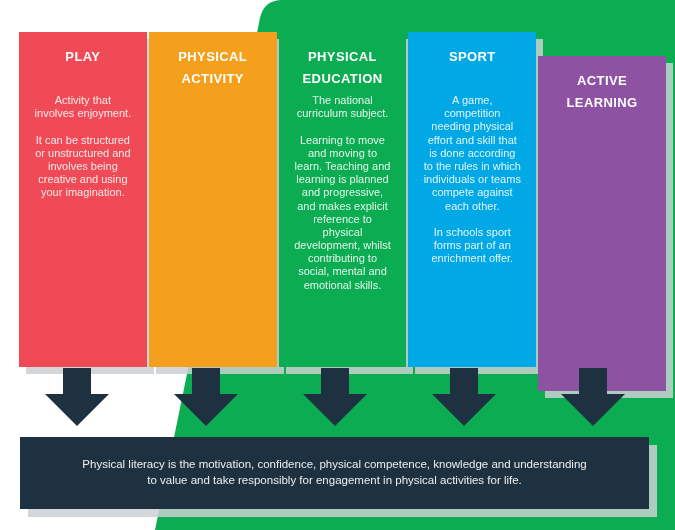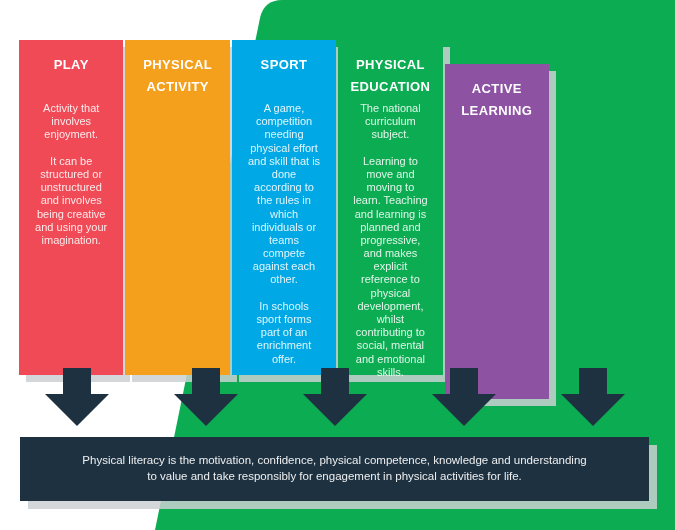--- a/index.html
+++ b/index.html
@@ -4,21 +4,21 @@
 <style>
   html,body { margin:0; padding:0; background:#ffffff; }
   .canvas {
     position:relative; width:675px; height:530px; overflow:hidden;
     background:#ffffff;
     font-family:"Liberation Sans", sans-serif;
   }
   .green-bg { position:absolute; left:0; top:0; width:675px; height:530px; display:block; }
 
   .columns {
-    position:absolute; left:19px; top:40px; width:530px; height:335px;
+    position:absolute; left:19px; top:32px; width:647px; height:335px;
     display:flex; gap:2px;
   }
   .column {
     flex:1 1 0; height:335px; box-sizing:border-box;
     box-shadow:7px 7px 0 rgba(203,208,210,0.85);
     text-align:center; color:#ffffff;
   }
   .column-title {
     margin:0; padding:14px 4px 0 4px; height:48px;
     font-size:13px; font-weight:bold; letter-spacing:0.4px;
@@ -30,21 +30,21 @@
   }
 
   .arrows {
     position:absolute; left:19px; top:368px; width:631px; height:58px;
     display:flex; gap:14px;
   }
   .arrow-cell { flex:1 1 0; display:flex; justify-content:center; align-items:flex-start; }
   .arrow-cell svg { display:block; }
 
   .banner {
-    position:absolute; left:20px; top:437px; width:629px; height:64px;
+    position:absolute; left:20px; top:437px; width:629px; height:72px;
     box-shadow:8px 8px 0 rgba(203,208,210,0.85);
     display:flex; flex-direction:column; justify-content:center; align-items:center;
     text-align:center; color:#ffffff;
   }
   .banner-quote {
     margin:0; padding:0 58px; font-size:11.5px; line-height:1.35;
     color:rgba(255,255,255,0.92);
   }
   .banner-attribution {
     margin:9px 0 0 0; font-size:12px; font-weight:bold; color:#ffffff;
@@ -62,31 +62,31 @@
   <div class="columns" id="columns">
       <div class="column" style="background: rgb(239, 74, 85);">
         <h2 class="column-title">PLAY</h2>
         <div class="column-body">Activity that involves enjoyment.
 
 It can be structured or unstructured and involves being creative and using your imagination.</div>
       </div>
       <div class="column" style="background: rgb(245, 160, 29);">
         <h2 class="column-title">PHYSICAL ACTIVITY</h2>
       </div>
+      <div class="column" style="background: rgb(12, 173, 82);">
+        <h2 class="column-title">PHYSICAL EDUCATION</h2>
+        <div class="column-body">The national curriculum subject.
+
+Learning to move and moving to learn. Teaching and learning is planned and progressive, and makes explicit reference to physical development, whilst contributing to social, mental and emotional skills.</div>
+      </div>
       <div class="column" style="background: rgb(0, 169, 229);">
         <h2 class="column-title">SPORT</h2>
         <div class="column-body">A game, competition needing physical effort and skill that is done according to the rules in which individuals or teams compete against each other.
 
 In schools sport forms part of an enrichment offer.</div>
-      </div>
-      <div class="column" style="background: rgb(12, 173, 82);">
-        <h2 class="column-title">PHYSICAL EDUCATION</h2>
-        <div class="column-body">The national curriculum subject.
-
-Learning to move and moving to learn. Teaching and learning is planned and progressive, and makes explicit reference to physical development, whilst contributing to social, mental and emotional skills.</div>
       </div>
       <div class="column" style="background: rgb(141, 82, 162); margin-top: 24px;">
         <h2 class="column-title">ACTIVE LEARNING</h2>
       </div>
     </div>
 
   <div class="arrows" id="arrows">
       <div class="arrow-cell">
         <svg width="64" height="58" viewBox="0 0 64 58">
           <path d="M18 0 L46 0 L46 26 L64 26 L32 58 L0 26 L18 26 Z" fill="#1e3140"></path>

